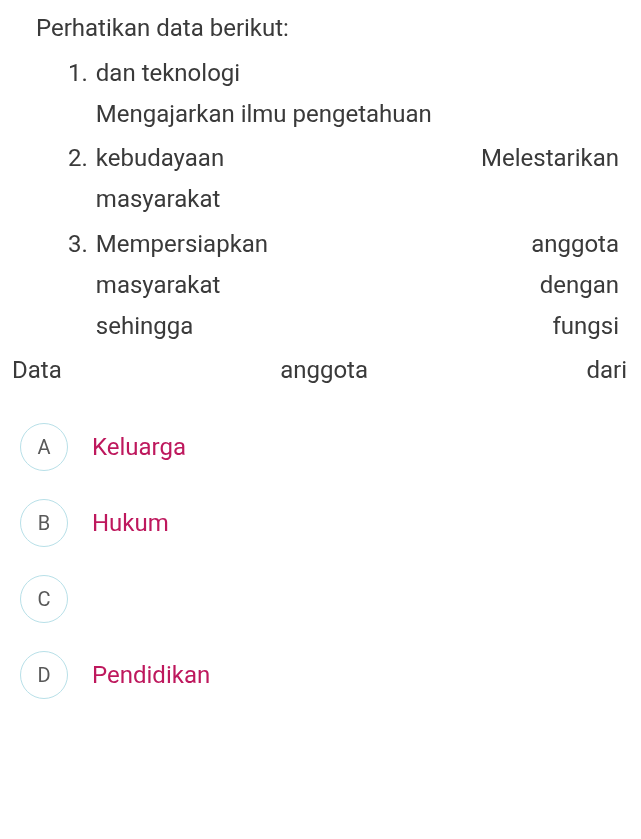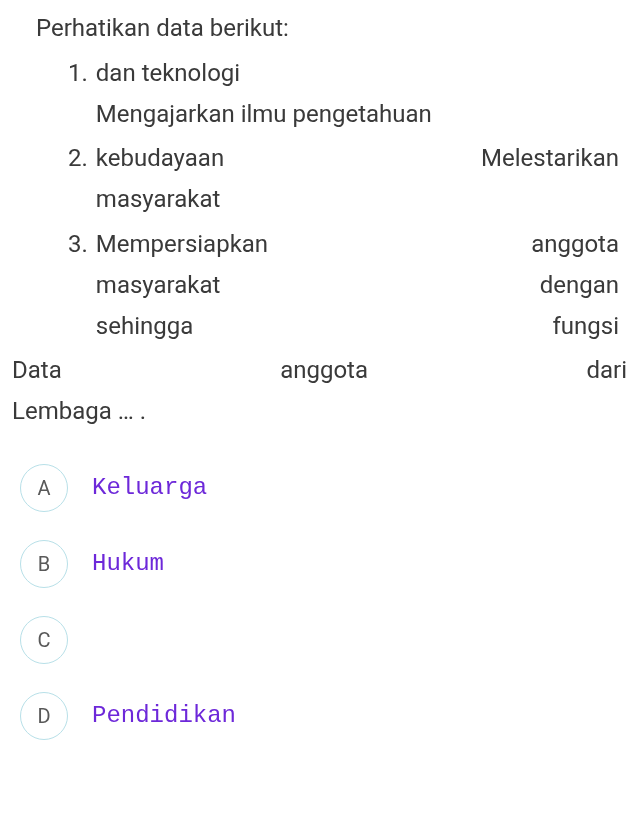--- a/index.html
+++ b/index.html
@@ -61,22 +61,21 @@
       align-items: center;
       justify-content: center;
       margin-right: 24px;
       flex-shrink: 0;
       margin-left: 8px;
       color: #595959;
       font-size: 20px;
     }
     .option-text {
       font-size: 24px;
-      color: #6d28d9;
-      font-family: Liberation Mono, monospace;
+      color: #be185d;
     }
     .justify-line {
       display: flex;
       justify-content: space-between;
     }
   </style>
 </head>
 <body>
 
 <div class="intro">Perhatikan data berikut:</div>
@@ -119,21 +118,20 @@
     </div>
   </div>
 </div>
 
 <div class="question-text">
   <div class="justify-line">
     <span>Data</span>
     <span>anggota</span>
     <span>dari</span>
   </div>
-  <div>Lembaga … .</div>
 </div>
 
 <div class="options-container">
   <div class="option">
     <div class="option-circle">A</div>
     <div class="option-text">Keluarga</div>
   </div>
   <div class="option">
     <div class="option-circle">B</div>
     <div class="option-text">Hukum</div>

